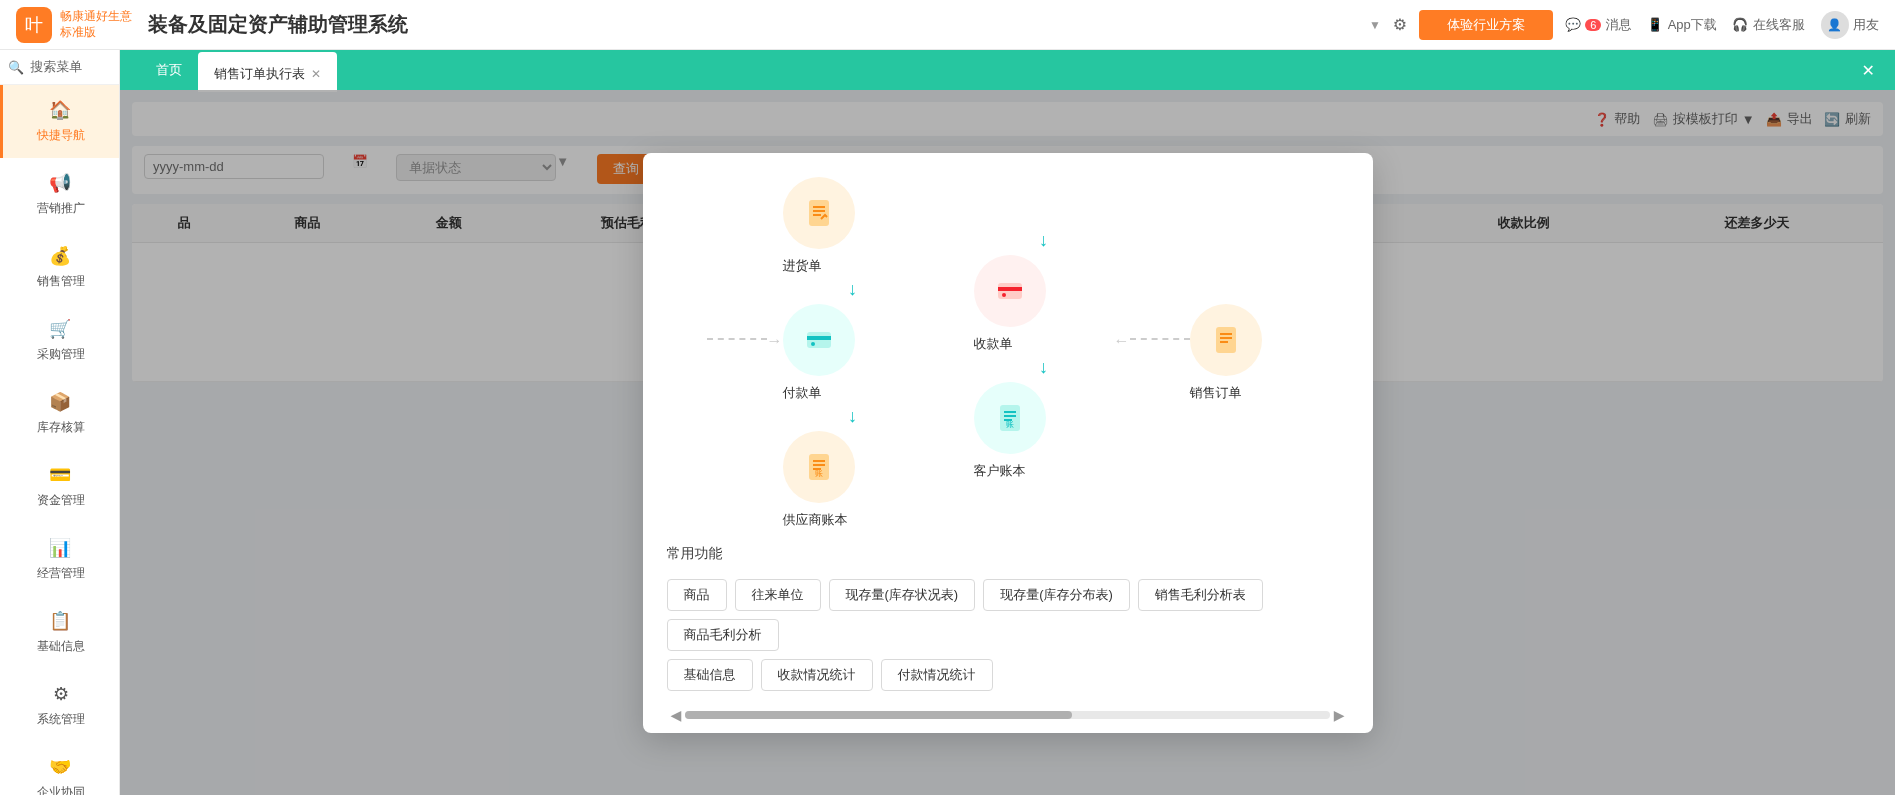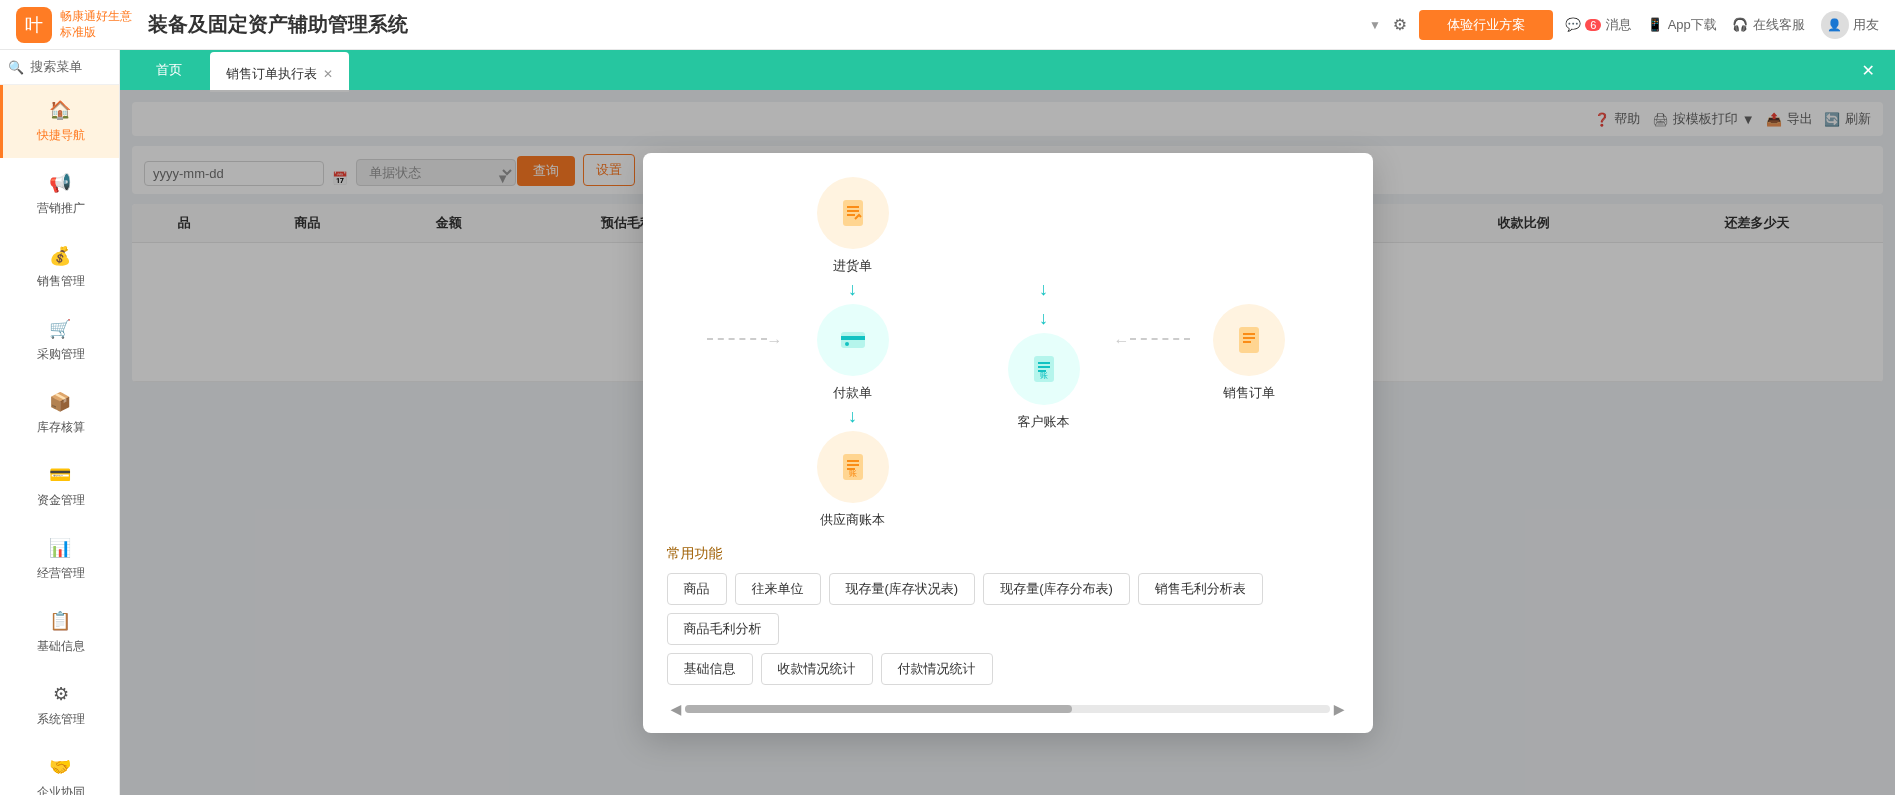--- a/index.html
+++ b/index.html
@@ -35,63 +35,63 @@
     .sidebar-item { padding: 14px 8px; display: flex; flex-direction: column; align-items: center; gap: 6px; cursor: pointer; color: #555; font-size: 12px; border-left: 3px solid transparent; }
     .sidebar-item.active { background: #fff3e0; border-left: 3px solid #ff7c24; color: #ff7c24; }
     .sidebar-item .icon { font-size: 18px; }
 
     
     .content-area { flex: 1; display: flex; flex-direction: column; overflow: hidden; background: #f0f2f5; }
 
     
     .tab-bar { display: flex; align-items: center; background: #26c6a0; height: 40px; padding: 0 20px; }
     .tab { display: flex; align-items: center; gap: 6px; padding: 0 16px; height: 100%; color: #fff; cursor: pointer; font-size: 13px; }
-    .tab.active { background: #fff; color: #333; border-radius: 4px 4px 0 0; margin-top: 4px; padding-top: 4px; margin-left: 12px; }
+    .tab.active { background: #fff; color: #333; border-radius: 4px 4px 0 0; margin-top: 4px; padding-top: 4px; }
     .tab .close-btn { font-size: 12px; color: #999; cursor: pointer; }
     .tab-close-all { margin-left: auto; color: #fff; cursor: pointer; font-size: 16px; }
 
     
     .page-content { flex: 1; padding: 12px; overflow: auto; position: relative; }
 
     
     .toolbar { display: flex; align-items: center; justify-content: flex-end; gap: 12px; margin-bottom: 10px; padding: 8px 12px; background: #fff; border-radius: 4px; }
     .toolbar-btn { display: flex; align-items: center; gap: 4px; color: #666; cursor: pointer; font-size: 13px; }
     .search-btn { background: #ff7c24; color: #fff; border: none; border-radius: 4px; padding: 6px 16px; cursor: pointer; font-size: 13px; }
     .set-btn { background: #fff; color: #ff7c24; border: 1px solid #ff7c24; border-radius: 4px; padding: 6px 12px; cursor: pointer; font-size: 13px; }
 
     
-    .filter-row { display: flex; align-items: flex-end; gap: 8px; padding: 8px 12px; background: #fff; border-radius: 4px; margin-bottom: 10px; }
+    .filter-row { display: flex; align-items: flex-start; gap: 28px; padding: 8px 12px; background: #fff; border-radius: 4px; margin-bottom: 10px; }
     .filter-input { border: 1px solid #d9d9d9; border-radius: 4px; padding: 4px 8px; font-size: 13px; color: #999; width: 180px; }
     .filter-select { border: 1px solid #d9d9d9; border-radius: 4px; padding: 4px 8px; font-size: 13px; color: #999; width: 160px; }
     .more-conditions { color: #26c6a0; cursor: pointer; font-size: 13px; }
 
     
     .table-container { background: #fff; border-radius: 4px; overflow: auto; }
     table { width: 100%; border-collapse: collapse; }
     th { background: #fafafa; border-bottom: 1px solid #e8e8e8; padding: 10px 12px; text-align: center; color: #333; font-size: 13px; white-space: nowrap; }
     td { border-bottom: 1px solid #f0f0f0; padding: 10px 12px; text-align: center; color: #666; font-size: 13px; }
     .no-data { text-align: center; padding: 60px; color: #999; font-size: 14px; }
 
     
     .modal-overlay { position: absolute; top: 0; left: 0; right: 0; bottom: 0; background: rgba(0,0,0,0.3); display: flex; align-items: center; justify-content: center; z-index: 100; }
     .modal { background: #fff; border-radius: 8px; width: 730px; max-height: 580px; overflow: hidden; box-shadow: 0 8px 32px rgba(0,0,0,0.18); padding: 24px; }
 
     
     .flow-section { display: flex; flex-direction: column; gap: 0; }
-    .flow-node { display: flex; flex-direction: column; align-items: center; gap: 8px; width: 140px; }
+    .flow-node { display: flex; flex-direction: column; gap: 8px; width: 140px; }
     .flow-circle { width: 72px; height: 72px; border-radius: 50%; display: flex; align-items: center; justify-content: center; font-size: 28px; }
     .flow-circle.green { background: #e8f7e8; color: #52c41a; }
     .flow-circle.orange { background: #fff3e0; color: #fa8c16; }
     .flow-circle.purple { background: #f3e8ff; color: #722ed1; }
     .flow-circle.red { background: #fff1f0; color: #f5222d; }
     .flow-circle.teal { background: #e6fffb; color: #13c2c2; }
     .flow-label { font-size: 13px; color: #333; }
 
     .common-functions { margin-top: 16px; }
-    .common-title { font-size: 14px; color: #a16207; margin-bottom: 10px; }
+    .common-title { font-size: 14px; color: #404040; margin-bottom: 16px; }
     .func-btn-group { display: flex; flex-wrap: wrap; gap: 8px; margin-bottom: 8px; }
     .func-btn { border: 1px solid #d9d9d9; background: #fff; border-radius: 4px; padding: 6px 16px; cursor: pointer; font-size: 13px; color: #333; }
 
     .scrollbar-row { display: flex; align-items: center; padding: 8px 0 0 0; }
     .scrollbar-track { flex: 1; height: 8px; background: #e8e8e8; border-radius: 4px; }
     .scrollbar-arrow { color: #999; cursor: pointer; font-size: 14px; padding: 0 4px; }
     .flow-mid { display: flex; flex-direction: column; align-items: center; gap: 0; }
     .v-arrow { color: #13c2c2; font-size: 18px; margin: 4px 0; }
   </style>
 </head>
@@ -301,20 +301,30 @@
                         </svg>
                     </div>
                     <span class="flow-label">供应商账本</span>
                   </div>
                 </div>
 
                 <div style="width:60px;"></div>
 
                 <div class="flow-mid">
                   <div class="v-arrow">↓</div>
+                  <div class="flow-node">
+                    <div class="flow-circle red">
+                      <svg width="36" height="36" viewBox="0 0 36 36">
+                          <rect x="6" y="10" width="24" height="16" rx="3" fill="#ffccc7"></rect>
+                          <rect x="6" y="14" width="24" height="4" fill="#f5222d"></rect>
+                          <circle cx="12" cy="22" r="2" fill="#f5222d"></circle>
+                        </svg>
+                    </div>
+                    <span class="flow-label">收款单</span>
+                  </div>
                   <div class="v-arrow">↓</div>
                   <div class="flow-node">
                     <div class="flow-circle teal">
                       <svg width="36" height="36" viewBox="0 0 36 36">
                           <rect x="8" y="5" width="20" height="26" rx="3" fill="#b5f5ec"></rect>
                           <line x1="12" y1="12" x2="24" y2="12" stroke="#13c2c2" stroke-width="2"></line>
                           <line x1="12" y1="16" x2="24" y2="16" stroke="#13c2c2" stroke-width="2"></line>
                           <line x1="12" y1="20" x2="20" y2="20" stroke="#13c2c2" stroke-width="2"></line>
                           <text x="14" y="27" font-size="8" fill="#13c2c2">账</text>
                         </svg>

